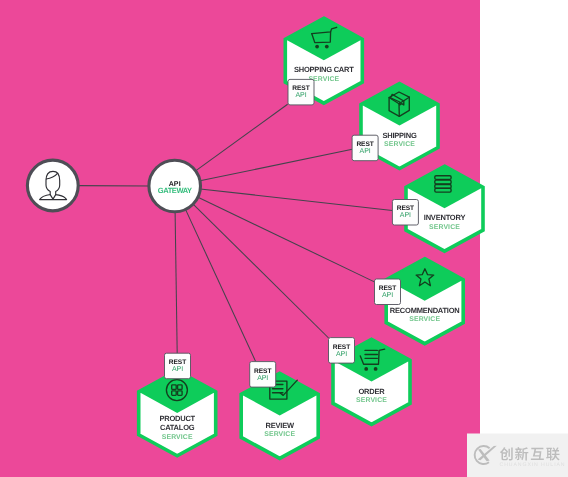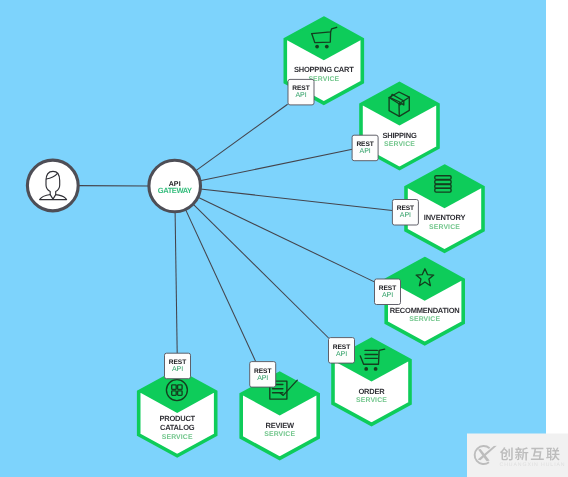--- a/index.html
+++ b/index.html
@@ -1,17 +1,17 @@
 <!DOCTYPE html>
 <html><head>
 <meta charset="utf-8">
 <style>
   html,body{margin:0;padding:0;background:#ffffff;}
   body{width:568px;height:477px;font-family:"Liberation Sans",sans-serif;overflow:hidden;-webkit-font-smoothing:antialiased;text-rendering:geometricPrecision;}
-  #stage{position:relative;width:546px;height:477px;background:#7dd3fc;}
+  #stage{position:relative;width:480px;height:477px;background:#ec4899;}
   svg#diagram{position:absolute;left:0;top:0;display:block;will-change:transform;}
   .edge{stroke:#44444c;stroke-width:1.05;fill:none;}
   .hex-outline{fill:#ffffff;stroke:#0ecc5a;stroke-width:3.6;stroke-linejoin:miter;}
   .hex-fill{fill:#0ecc5a;}
   .svc-name{font-size:7.5px;font-weight:bold;fill:#303036;letter-spacing:-0.22px;text-anchor:middle;}
   .svc-sub{font-size:6.9px;font-weight:bold;fill:#72c68c;letter-spacing:0.1px;text-anchor:middle;}
   .rest-box{fill:#fdfdfd;stroke:#5a5a63;stroke-width:0.95;}
   .rest-t1{font-size:6.6px;font-weight:bold;fill:#1b1b1f;letter-spacing:-0.05px;text-anchor:middle;}
   .rest-t2{font-size:7.0px;fill:#2a9d62;letter-spacing:-0.05px;text-anchor:middle;}
   .gw-circle{fill:#ffffff;stroke:#4e4e56;stroke-width:3.1;}

